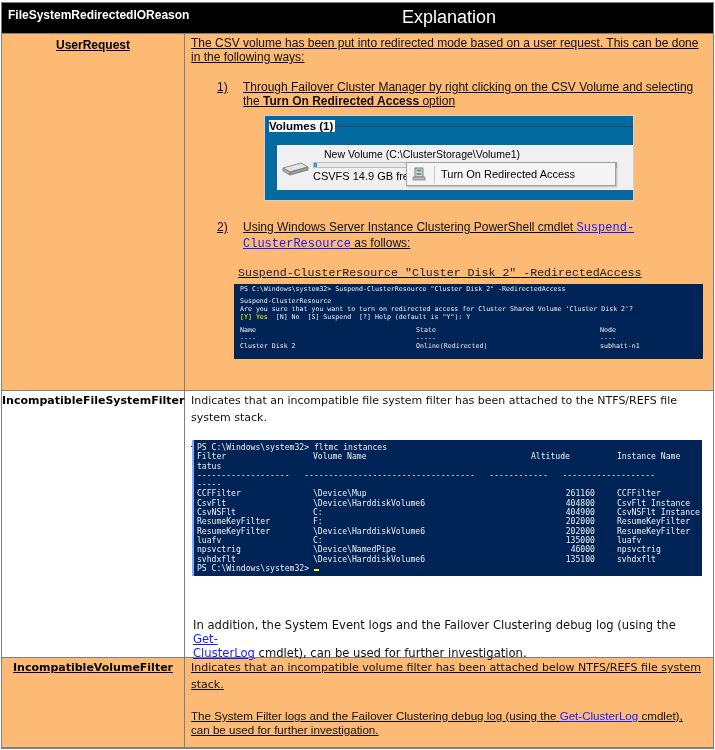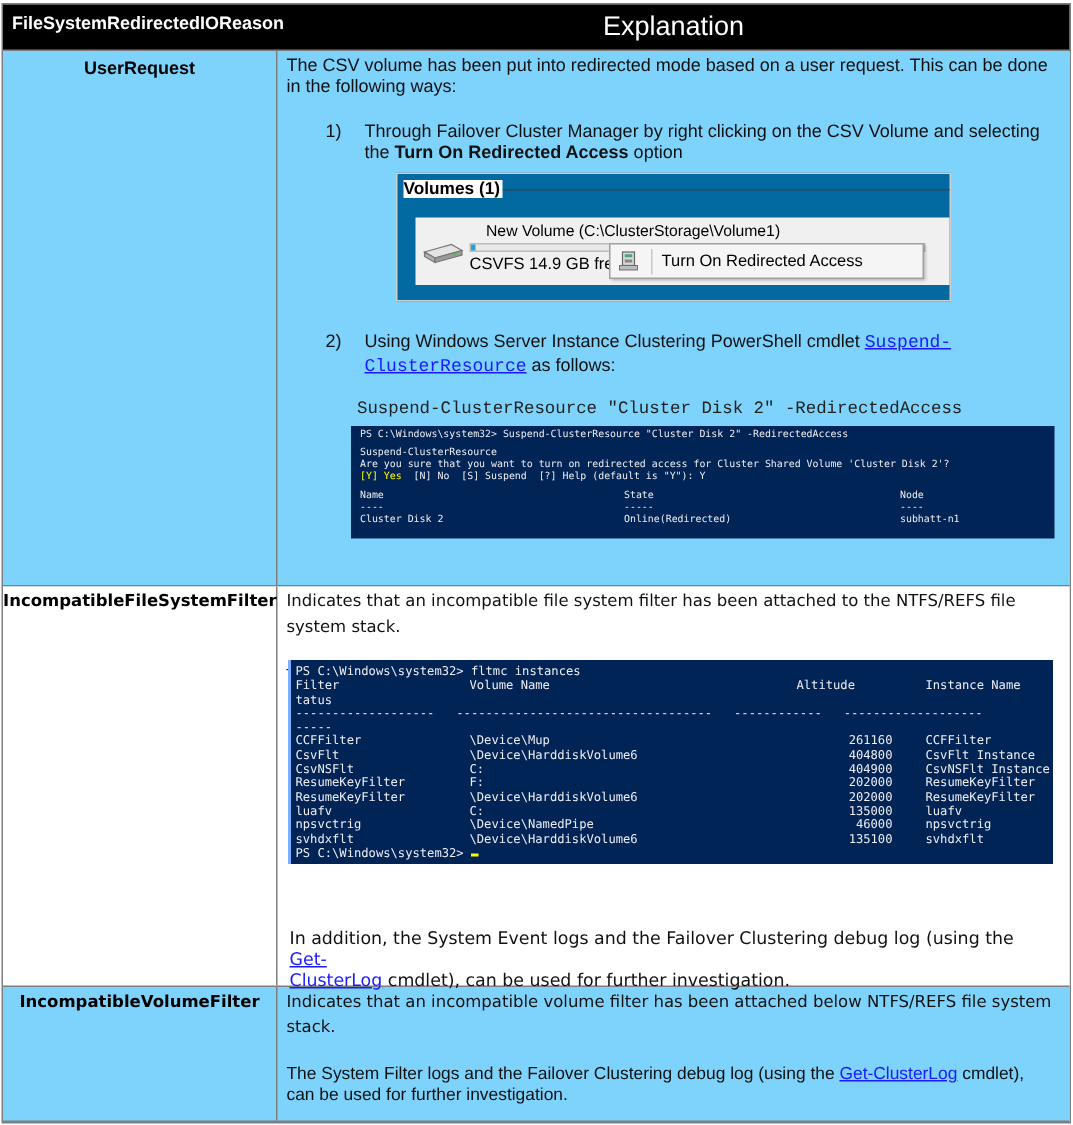--- a/index.html
+++ b/index.html
@@ -5,21 +5,21 @@
   * { box-sizing: border-box; margin: 0; padding: 0; }
   body { width: 715px; height: 750px; background: #ffffff; font-family: "Liberation Sans", sans-serif; overflow: hidden; position: relative; }
   .tbl { position: absolute; left: 1px; top: 2px; width: 713px; border: 1px solid #7f7f7f; }
   .row { display: flex; border-bottom: 1px solid #7f7f7f; }
   .row:last-child { border-bottom: 1px solid #7f7f7f; }
   .c1 { width: 183px; border-right: 1px solid #7f7f7f; flex: none; }
   .c2 { flex: 1; }
   .hdr { background: #000; color: #fff; height: 31px; }
   .hdr .c1 { font-family: "Liberation Sans", sans-serif; font-weight: bold; font-size: 12px; padding: 5px 0 0 6px; border-right: none; }
   .hdr .c2 { font-weight: normal; font-size: 18px; text-align: center; padding-top: 4px; }
-  .gray { background: #7dd3fc; }
+  .gray { background: #fdba74; text-decoration: underline; }
   .white { background: #ffffff; }
   .rname { font-weight: bold; font-size: 12px; text-align: center; padding-top: 4px; color: #000; }
   .body-txt { font-size: 12px; color: #111; line-height: 14px; }
   .cal { font-family: "DejaVu Sans", sans-serif; font-size: 11px; line-height: 17px; color: #111; }
   .mono { font-family: "Liberation Mono", monospace; }
   a.lnk { color: #1a1aff; text-decoration: underline; }
   .list-item { display: flex; }
   .list-num { width: 26px; flex: none; }
   
   .volpanel { position: absolute; left: 264px; top: 115px; width: 370px; height: 86px; background: #0369a1; border: 1px solid #d0d0d0; text-decoration: underline; }

